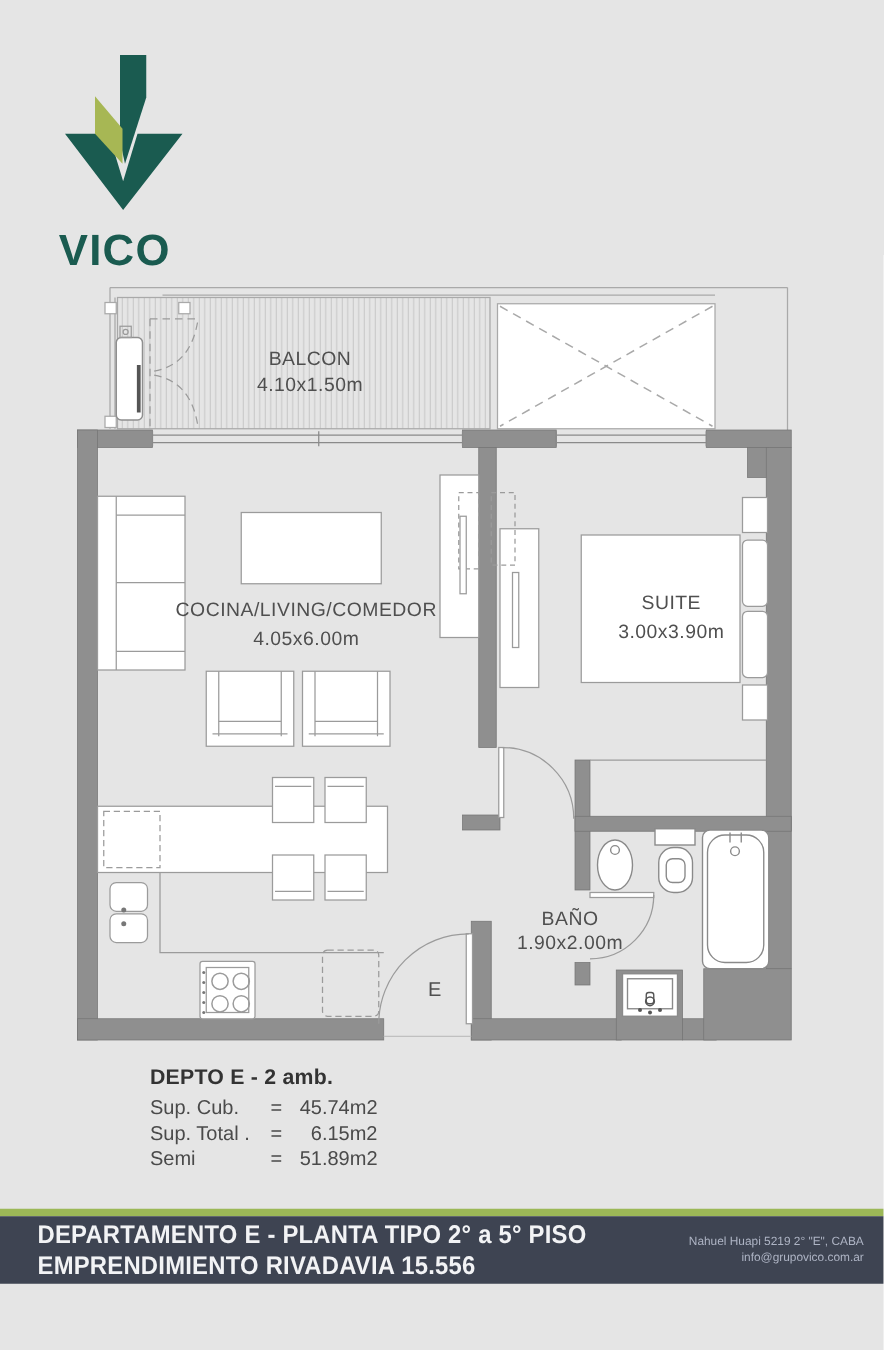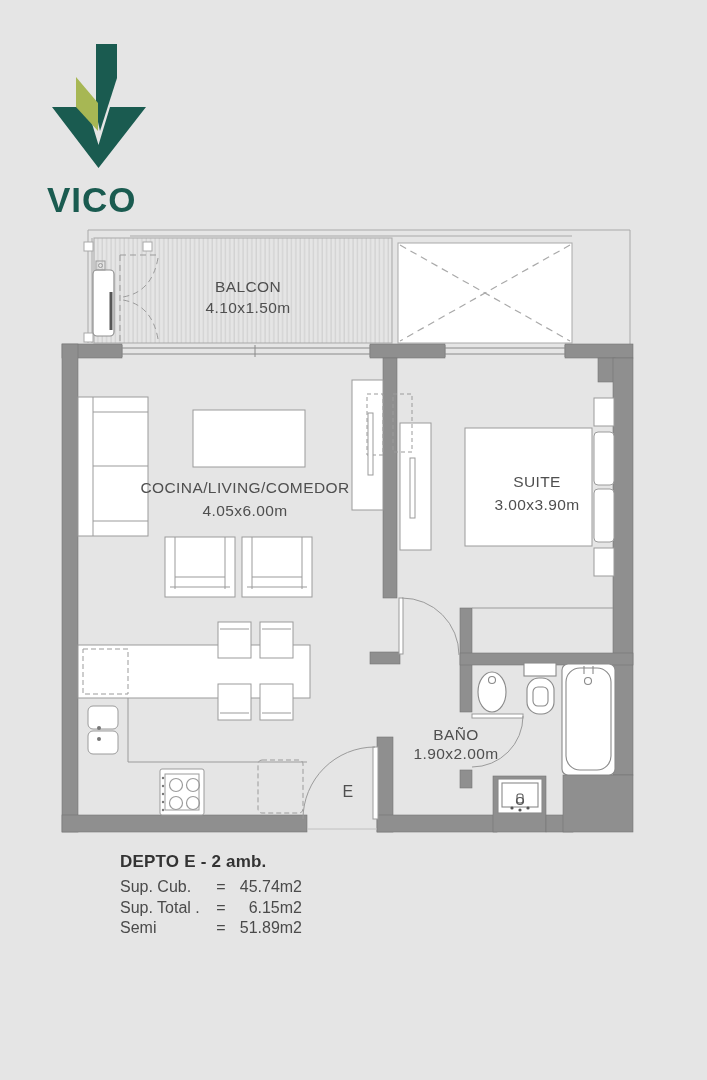--- a/index.html
+++ b/index.html
@@ -260,14 +260,27 @@
       <span class="eq">=</span>
       <span class="val">6.15m2</span>
     </div>
     <div class="row">
       <span class="lbl">Semi</span>
       <span class="eq">=</span>
       <span class="val">51.89m2</span>
     </div>
   </div>
 
+  <div class="footer">
+    <div class="accent"></div>
+    <div class="bar">
+      <div class="left">
+        <div>DEPARTAMENTO E - PLANTA TIPO 2° a 5° PISO</div>
+        <div>EMPRENDIMIENTO RIVADAVIA 15.556</div>
+      </div>
+      <div class="right">
+        <div>Nahuel Huapi 5219 2° "E", CABA</div>
+        <div>info@grupovico.com.ar</div>
+      </div>
+    </div>
+  </div>
 
 </div>
 
 </body></html>

